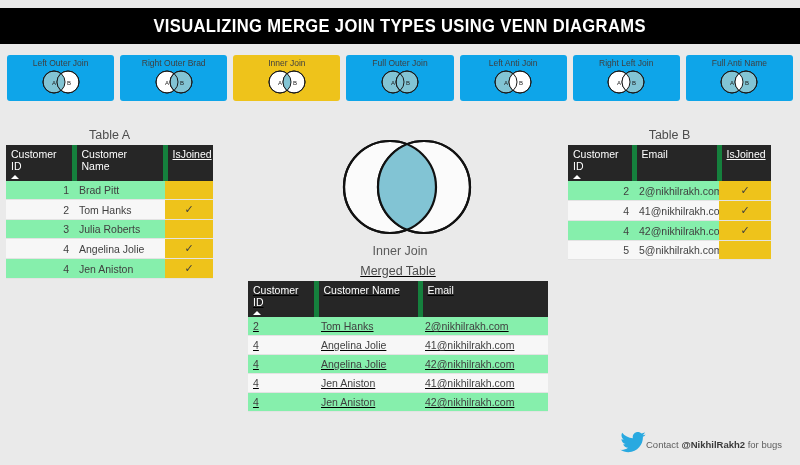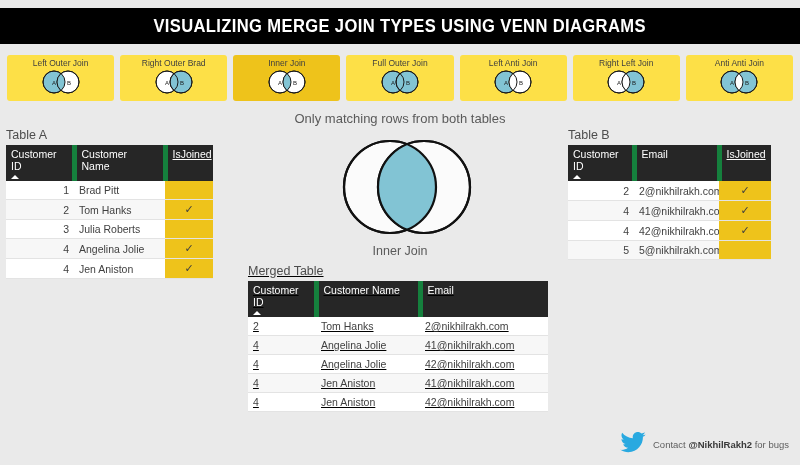--- a/index.html
+++ b/index.html
@@ -48,21 +48,21 @@
     position: absolute;
     left: 7px;
     top: 55px;
     width: 786px;
     height: 46px;
     display: flex;
     gap: 6px;
   }
   .join-btn {
     flex: 1 1 0;
-    background: #fde047;
+    background: #0ea5e9;
     border-radius: 3px;
     display: flex;
     flex-direction: column;
     align-items: center;
     justify-content: flex-start;
     padding-top: 3px;
     box-sizing: border-box;
     cursor: pointer;
   }
   .join-btn.active {
@@ -102,28 +102,28 @@
     width: 800px;
     text-align: center;
     font-size: 12.5px;
     color: #5a5a5a;
   }
 
   
   .tbl-title {
     font-size: 12.5px;
     color: #4d4d4d;
-    text-align: left;
+    text-align: center;
     margin-bottom: 3px;
   }
   table.data {
     border-collapse: collapse;
     table-layout: fixed;
     font-size: 10.5px;
-    background: #ffffff;
+    background: #86efac;
   }
   table.data thead th {
     background: #262626;
     color: #ffffff;
     font-weight: normal;
     font-size: 10.5px;
     text-align: left;
     padding: 3px 5px 9px 5px;
     vertical-align: top;
     position: relative;
@@ -167,21 +167,21 @@
   #table-b-wrap table.data { width: 203px; }
   #merged-wrap  table.data { width: 300px; }
 
   
   .footer {
     position: absolute;
     left: 620px;
     top: 432px;
     display: flex;
     align-items: center;
-    gap: 7px;
+    gap: 0;
   }
   .footer-text {
     font-size: 9.5px;
     color: #5e5e5e;
     white-space: nowrap;
   }
   .footer-text b { color: #3a3a3a; font-weight: 600; }
 </style>
 </head>
 <body>
@@ -313,21 +313,21 @@
             <g clip-path="url(#cr5)">
               <circle cx="15" cy="12" r="11" fill="#ffffff"></circle>
             </g>
     <circle cx="15" cy="12" r="11" fill="none" stroke="#1a1a1a" stroke-width="1"></circle>
     <circle cx="29" cy="12" r="11" fill="none" stroke="#1a1a1a" stroke-width="1"></circle>
     <text x="13" y="14.5" font-size="6" font-family="Liberation Sans, sans-serif" fill="#1a1a1a">A</text>
     <text x="28" y="14.5" font-size="6" font-family="Liberation Sans, sans-serif" fill="#1a1a1a">B</text>
   </svg></div>
       </div>
       <div class="join-btn">
-        <div class="join-btn-label">Anti Anti Join</div>
+        <div class="join-btn-label">Full Anti Name</div>
         <div><svg class="join-btn-venn" width="44" height="24" viewBox="0 0 44 24">
     <defs>
       <clipPath id="cl6">
                 <circle cx="15" cy="12" r="11"></circle>
               </clipPath>
       <clipPath id="cr6">
                 <circle cx="29" cy="12" r="11"></circle>
               </clipPath>
     </defs>
     <circle cx="15" cy="12" r="11" fill="#82c4d4" stroke="#1a1a1a" stroke-width="1"></circle>
@@ -336,21 +336,20 @@
               <circle cx="29" cy="12" r="11" fill="#ffffff"></circle>
             </g>
     <circle cx="15" cy="12" r="11" fill="none" stroke="#1a1a1a" stroke-width="1"></circle>
     <circle cx="29" cy="12" r="11" fill="none" stroke="#1a1a1a" stroke-width="1"></circle>
     <text x="13" y="14.5" font-size="6" font-family="Liberation Sans, sans-serif" fill="#1a1a1a">A</text>
     <text x="28" y="14.5" font-size="6" font-family="Liberation Sans, sans-serif" fill="#1a1a1a">B</text>
   </svg></div>
       </div>
     </div>
 
-  <div class="center-caption">Only matching rows from both tables</div>
 
   <div class="main-venn">
     <svg width="150" height="105" viewBox="0 0 150 105">
       <defs>
         <clipPath id="clipLeftMain">
             <circle cx="60" cy="52" r="46"></circle>
           </clipPath>
       </defs>
       <circle cx="60" cy="52" r="46" fill="#fbfbfb" stroke="#111111" stroke-width="2.2"></circle>
       <circle cx="94" cy="52" r="46" fill="#fbfbfb" stroke="#111111" stroke-width="2.2"></circle>

